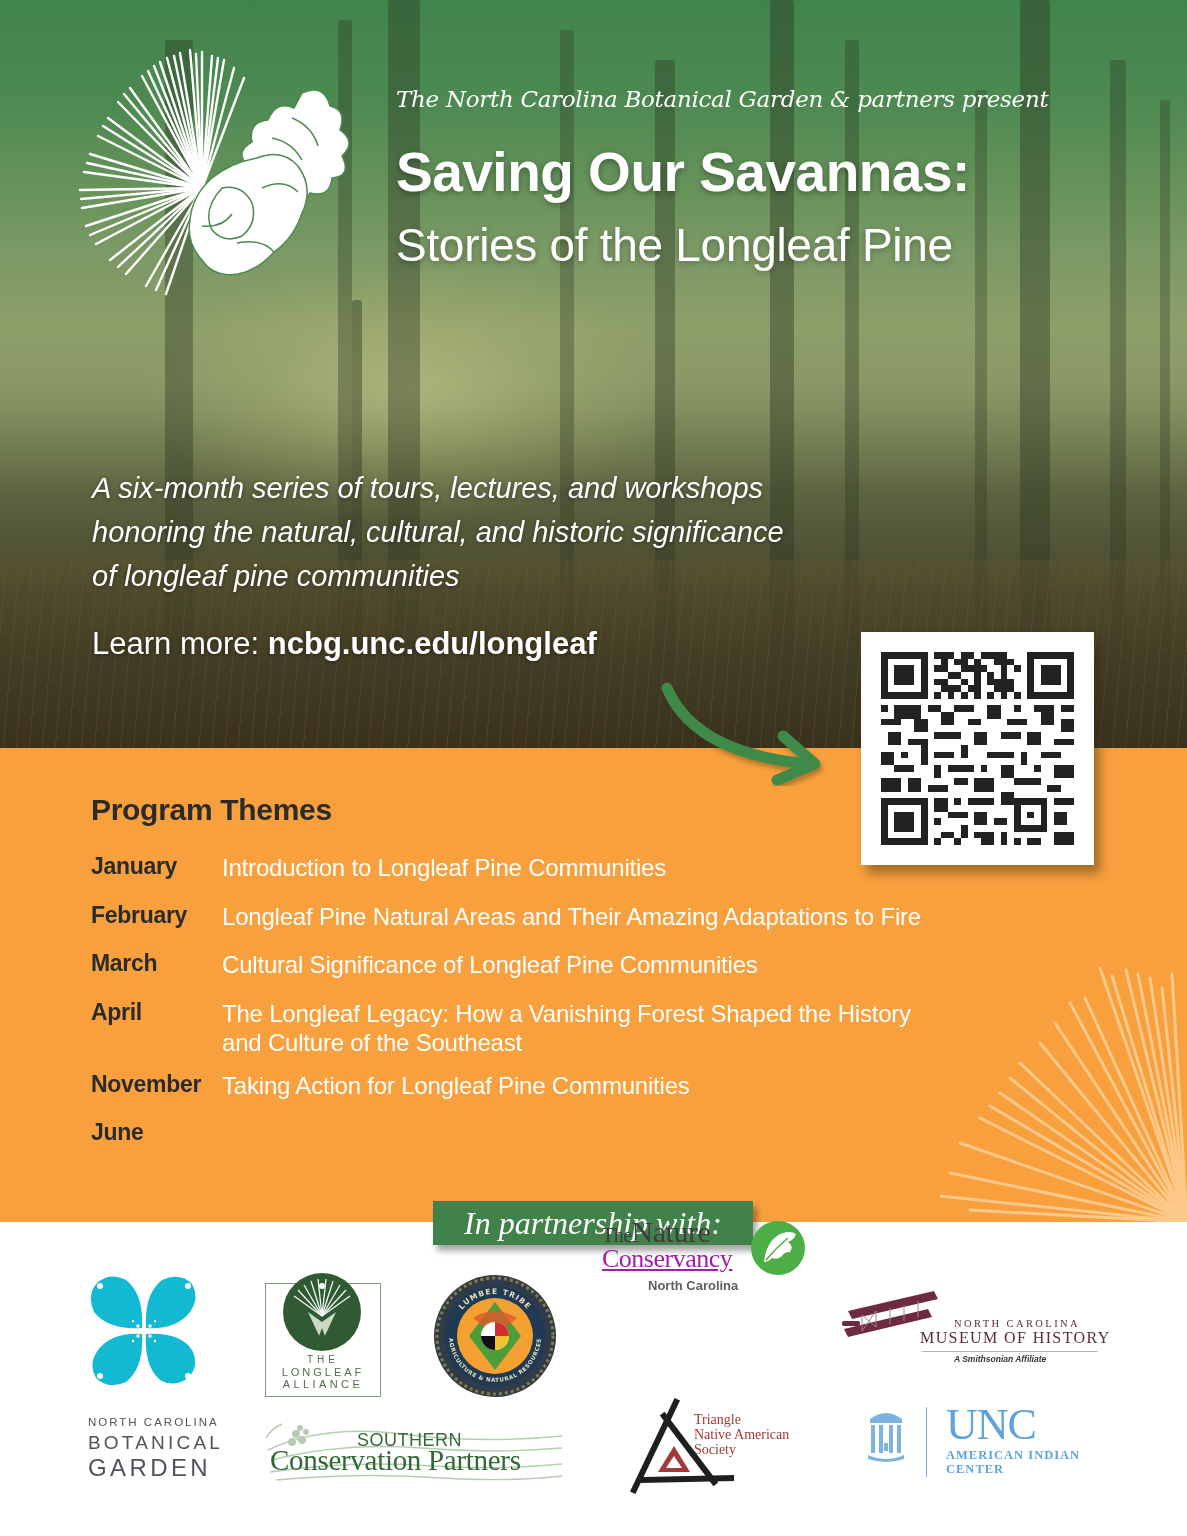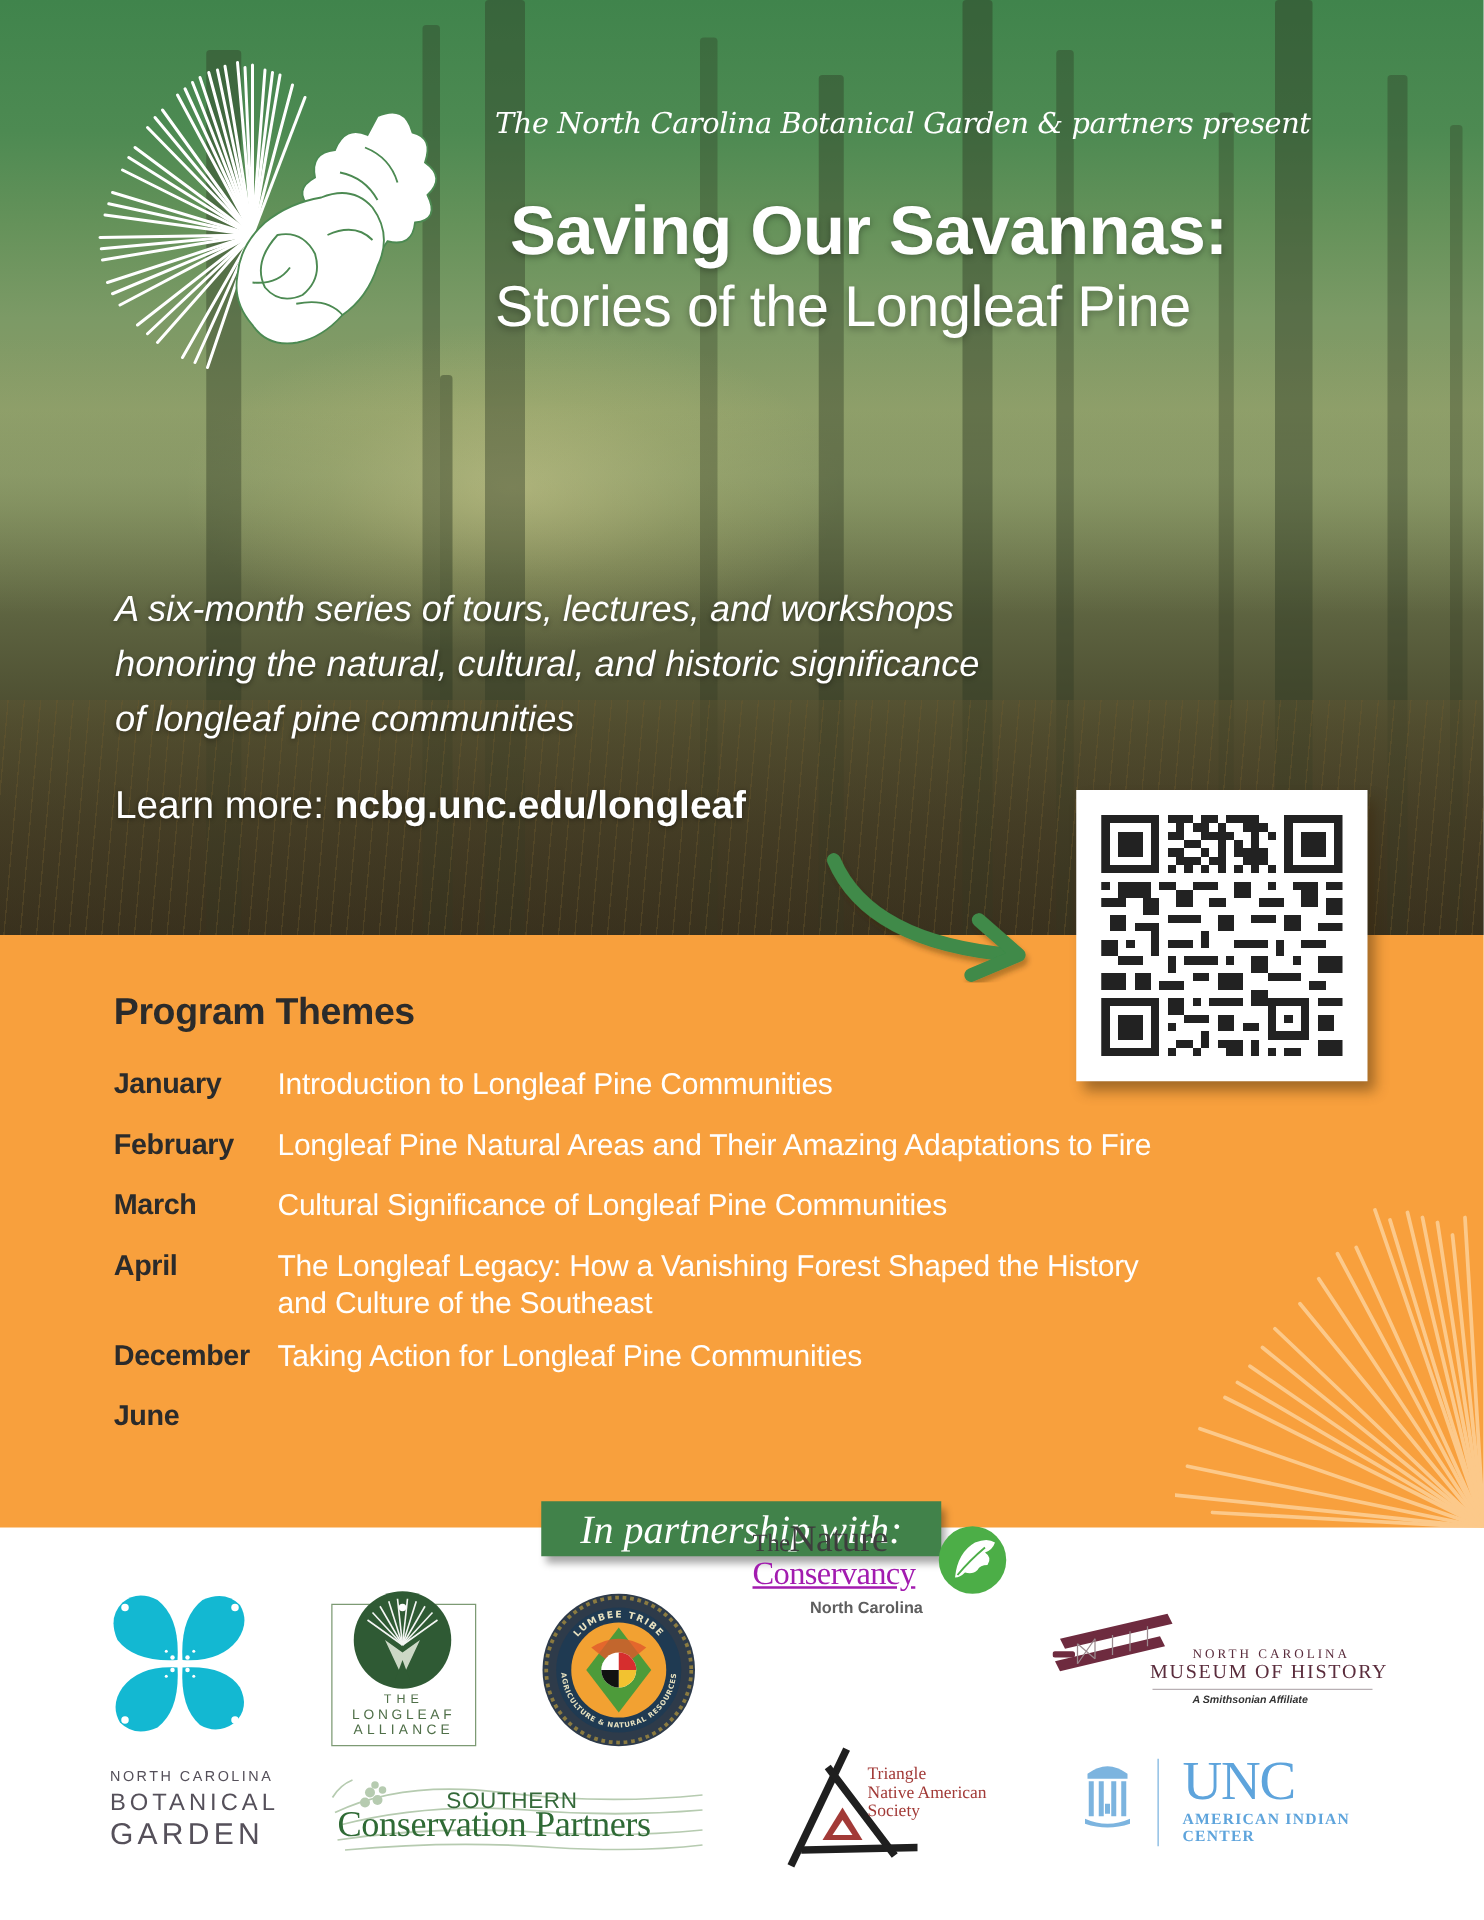--- a/index.html
+++ b/index.html
@@ -197,21 +197,21 @@
       <path d="M160 150 Q180 146 190 165 Q196 185 180 198 Q162 206 150 192 Q140 172 160 150 Z" fill="none"></path>
       <path d="M175 205 Q200 200 212 214" fill="none"></path>
       <path d="M140 188 Q160 190 170 176" fill="none"></path>
       <path d="M200 150 Q222 140 236 154" fill="none"></path>
       <path d="M210 100 Q230 104 240 122" fill="none"></path>
       <path d="M230 80 Q250 88 256 108" fill="none"></path>
     </g>
   </svg>
 
   <div class="presenter">The North Carolina Botanical Garden &amp; partners present</div>
-  <h1 class="title" style="margin:12px">Saving Our Savannas:</h1>
+  <h1 class="title" style="margin:0">Saving Our Savannas:</h1>
   <h2 class="subtitle" style="margin:0;font-weight:normal">Stories of the Longleaf Pine</h2>
 
   <div class="description">
     <div>A six-month series of tours, lectures, and workshops</div>
     <div>honoring the natural, cultural, and historic significance</div>
     <div>of longleaf pine communities</div>
   </div>
 
   <div class="learn-more">
     <span>Learn more:</span>
@@ -266,21 +266,21 @@
       </div>
   </div>
   <div class="theme-row" style="top:251px">
     <div class="theme-month">April</div>
     <div class="theme-title">
       <div>The Longleaf Legacy: How a Vanishing Forest Shaped the History</div>
       <div>and Culture of the Southeast</div>
     </div>
   </div>
   <div class="theme-row" style="top:323px">
-    <div class="theme-month">December</div>
+    <div class="theme-month">November</div>
     <div class="theme-title">
         <div>Taking Action for Longleaf Pine Communities</div>
       </div>
   </div>
   <div class="theme-row" style="top:371px">
     <div class="theme-month">June</div>
   </div>
 </section>
 
 <svg class="arrow" viewBox="0 0 180 110">

